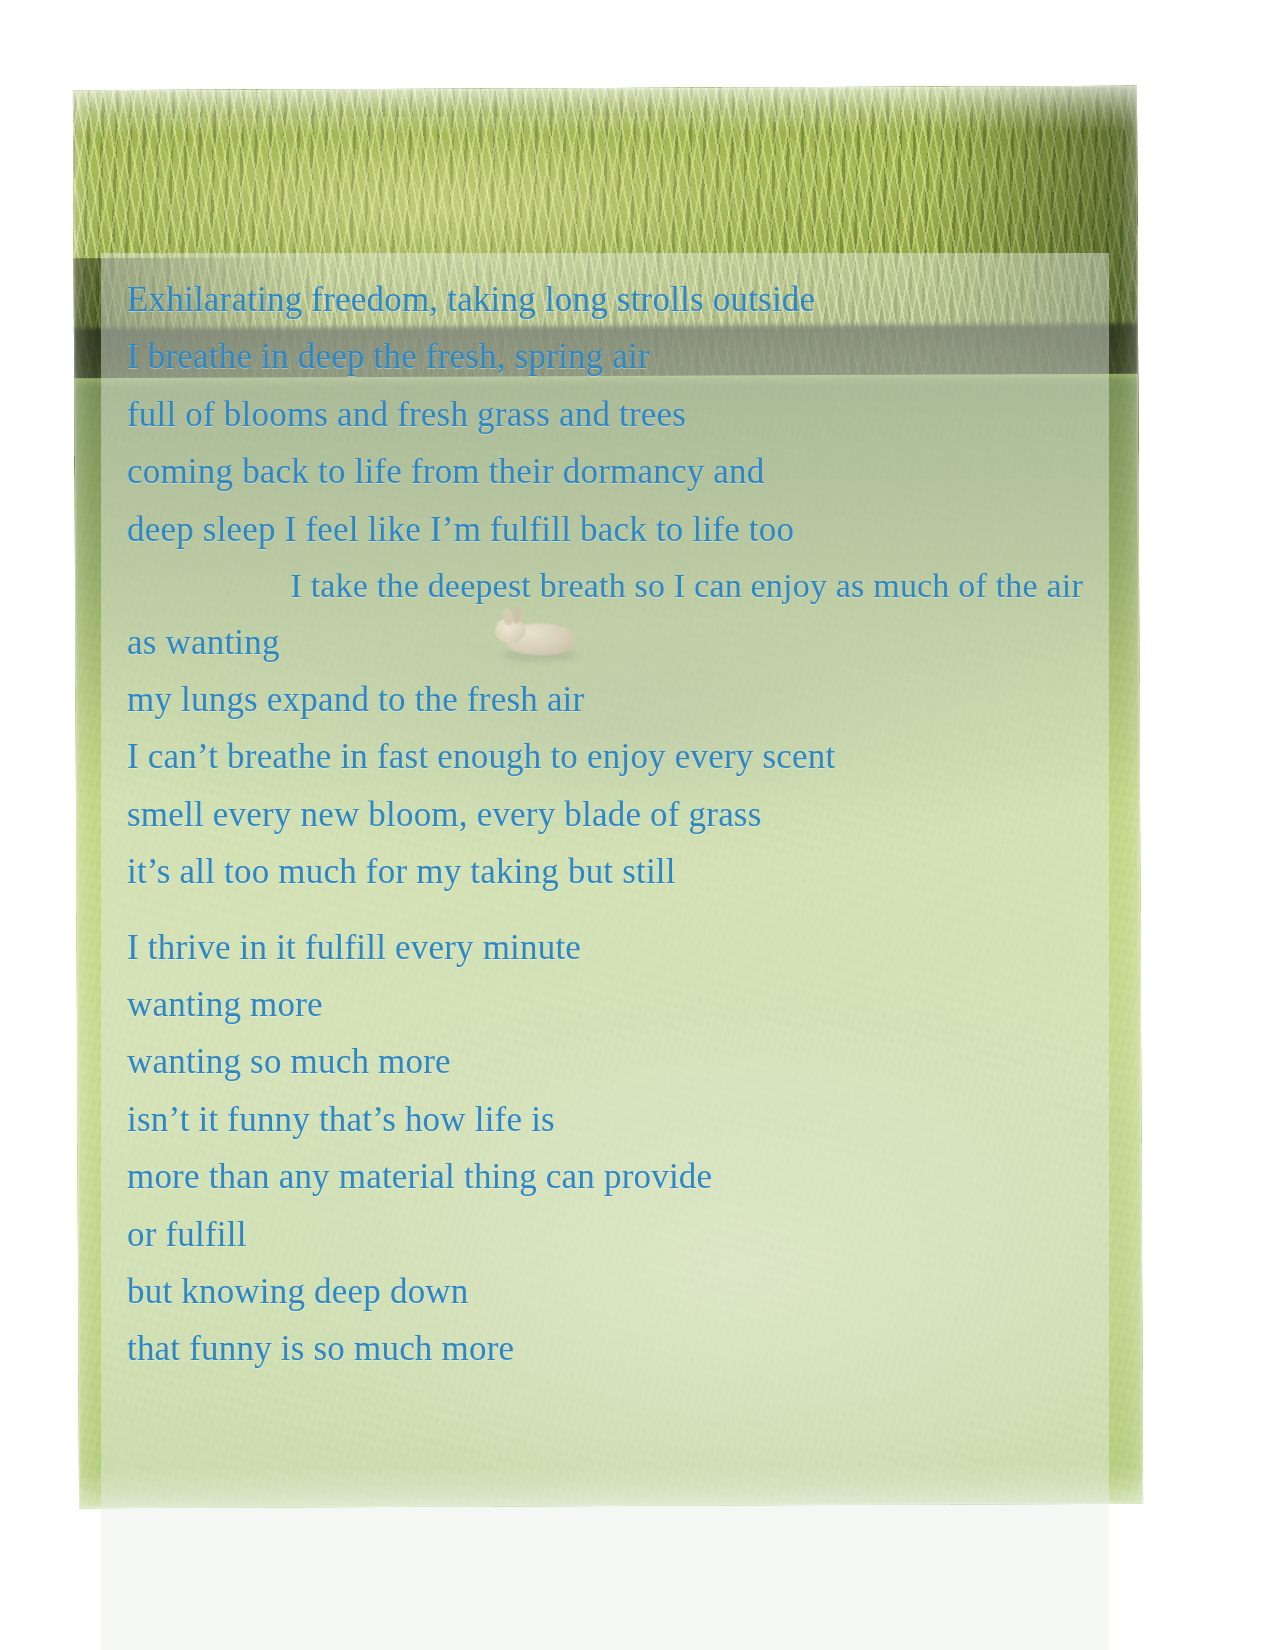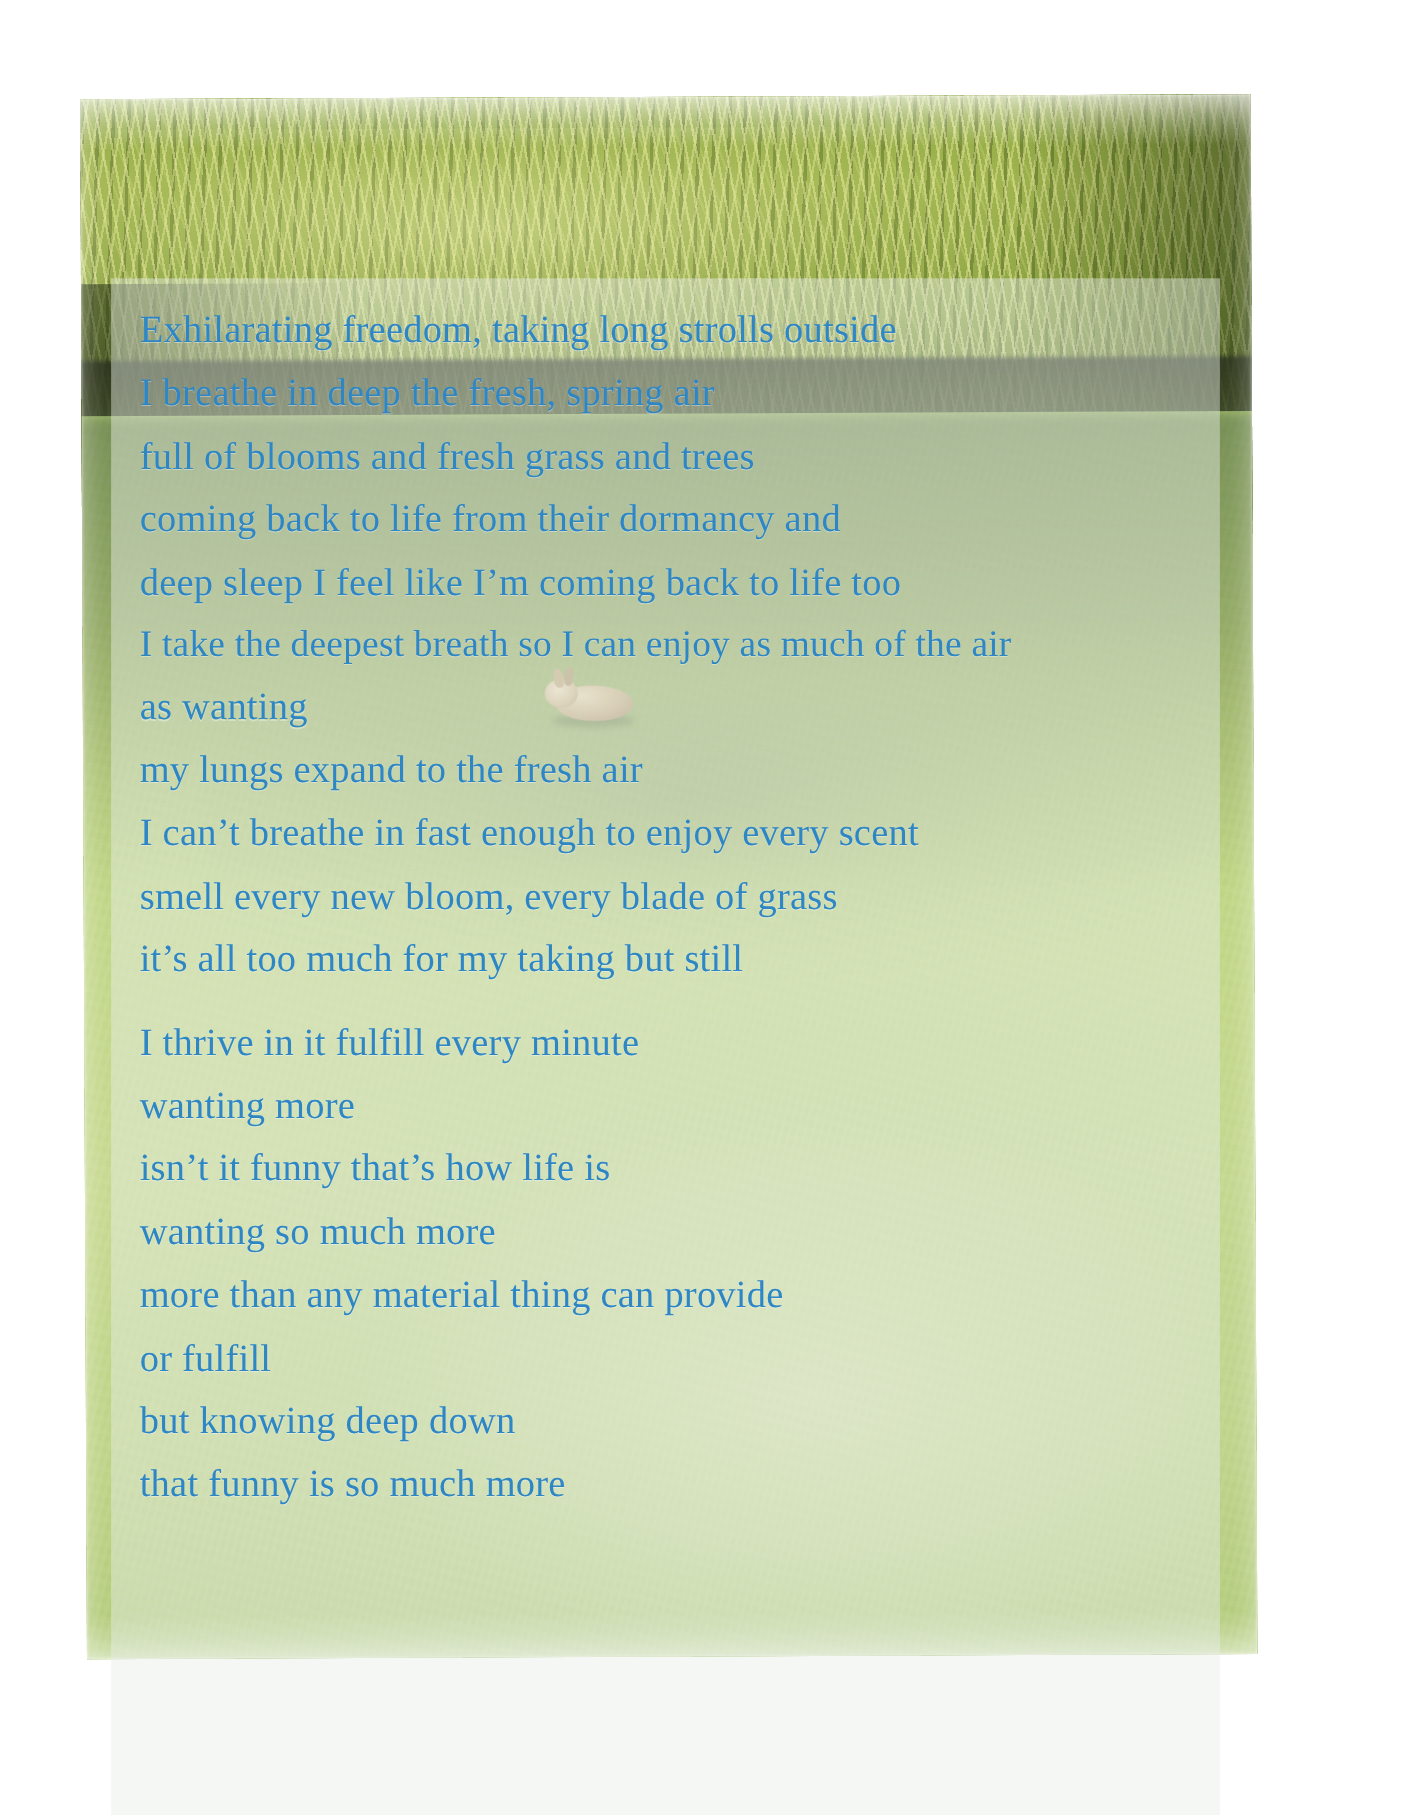--- a/index.html
+++ b/index.html
@@ -189,20 +189,21 @@
   .poem-line {
     color: #2e87c4;
     font-size: 35px;
     line-height: 1.64;
     letter-spacing: 0.2px;
     white-space: nowrap;
     text-shadow: 0 1px 0 rgba(255,255,255,0.35);
   }
   .poem-line.wide {
     font-size: 34px;
+    text-align: right;
   }
   .stanza-gap { height: 18px; }
 </style>
 </head>
 <body>
 
 <div class="page">
 
   <div class="photo">
     <div class="photo-layer">
@@ -229,34 +230,34 @@
     <div class="photo-bottom-bright"></div>
     <div class="photo-rim"></div>
   </div>
 
   <div class="poem-panel">
 
     <div class="poem-line">Exhilarating freedom, taking long strolls outside</div>
     <div class="poem-line">I breathe in deep the fresh, spring air</div>
     <div class="poem-line">full of blooms and fresh grass and trees</div>
     <div class="poem-line">coming back to life from their dormancy and</div>
-    <div class="poem-line">deep sleep I feel like I’m coming back to life too</div>
+    <div class="poem-line">deep sleep I feel like I’m fulfill back to life too</div>
     <div class="poem-line wide">I take the deepest breath so I can enjoy as much of the air</div>
     <div class="poem-line">as wanting</div>
     <div class="poem-line">my lungs expand to the fresh air</div>
     <div class="poem-line">I can’t breathe in fast enough to enjoy every scent</div>
     <div class="poem-line">smell every new bloom, every blade of grass</div>
     <div class="poem-line">it’s all too much for my taking but still</div>
 
     <div class="stanza-gap"></div>
 
     <div class="poem-line">I thrive in it fulfill every minute</div>
     <div class="poem-line">wanting more</div>
+    <div class="poem-line">wanting so much more</div>
     <div class="poem-line">isn’t it funny that’s how life is</div>
-    <div class="poem-line">wanting so much more</div>
     <div class="poem-line">more than any material thing can provide</div>
     <div class="poem-line">or fulfill</div>
     <div class="poem-line">but knowing deep down</div>
     <div class="poem-line">that funny is so much more</div>
 
   </div>
 
 </div>
 
 </body></html>

